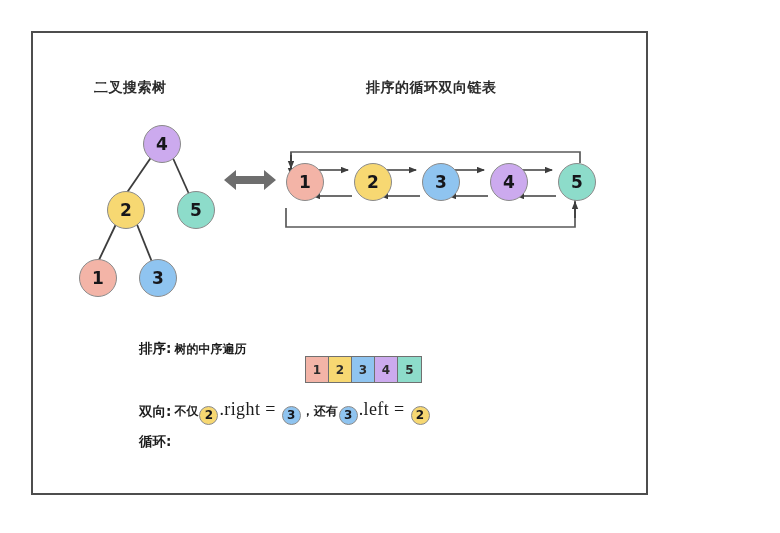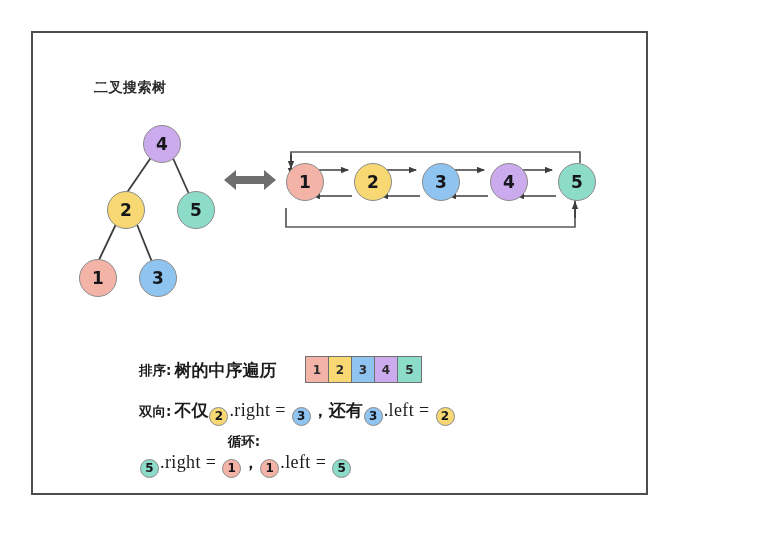--- a/index.html
+++ b/index.html
@@ -117,24 +117,24 @@
     font-weight: bold;
     font-size: 13.5px;
     margin-right: 3px;
   }
   .legend-row .code {
     font-family: Liberation Serif, serif;
     font-size: 18px;
     letter-spacing: 0.4px;
   }
   .legend-row .cn {
-    font-size: 17px;
-    font-weight: bold;
-  }
-  #legend-0 { top: 359px; text-align: center; }
+    font-size: 12px;
+    font-weight: bold;
+  }
+  #legend-0 { top: 340px; text-align: center; }
   #legend-1 { top: 399px; }
   #legend-2 { top: 433px; flex-direction: column; }
 
   
   .watermark {
     position: absolute;
     left: 497px;
     top: 474px;
     font-size: 20px;
     color: #c6c6c6;
@@ -197,20 +197,21 @@
 
     <g stroke="#3d3d3d" stroke-width="1.7" fill="none">
       <line x1="352" y1="196" x2="313" y2="196" marker-end="url(#arrowR)"></line>
       <line x1="420" y1="196" x2="381" y2="196" marker-end="url(#arrowR)"></line>
       <line x1="488" y1="196" x2="449" y2="196" marker-end="url(#arrowR)"></line>
       <line x1="556" y1="196" x2="517" y2="196" marker-end="url(#arrowR)"></line>
     </g>
   </svg>
 
   <div class="heading" id="tree-title">二叉搜索树</div>
+  <div class="heading" id="list-title">排序的循环双向链表</div>
 
   <div id="tree-nodes">
       <div class="node sz-tree" style="left: 143px; top: 125px; background: rgb(204, 170, 238);">4</div>
       <div class="node sz-tree" style="left: 107px; top: 191px; background: rgb(247, 216, 114);">2</div>
       <div class="node sz-tree" style="left: 177px; top: 191px; background: rgb(141, 220, 202);">5</div>
       <div class="node sz-tree" style="left: 79px; top: 259px; background: rgb(243, 180, 167);">1</div>
       <div class="node sz-tree" style="left: 139px; top: 259px; background: rgb(143, 196, 240);">3</div>
     </div>
 
   <div id="list-nodes">
@@ -234,17 +235,16 @@
       <div class="cell" style="background: rgb(141, 220, 202);">5</div>
     </div>
 
   <div class="legend-row" id="legend-1">
     <span class="lbl">双向:</span>
     <span class="expr"><span class="cn">不仅</span><span class="mini" style="background: rgb(247, 216, 114);">2</span><span class="code">.right = </span><span class="mini" style="background: rgb(143, 196, 240);">3</span><span class="cn">，还有</span><span class="mini" style="background: rgb(143, 196, 240);">3</span><span class="code">.left = </span><span class="mini" style="background: rgb(247, 216, 114);">2</span></span>
   </div>
 
   <div class="legend-row" id="legend-2">
     <span class="lbl">循环:</span>
-    <span class="expr"><span class="mini" style="background: rgb(141, 220, 202);">5</span><span class="code">.right = </span><span class="mini" style="background: rgb(243, 180, 167);">1</span><span class="cn">，</span><span class="mini" style="background: rgb(243, 180, 167);">1</span><span class="code">.left = </span><span class="mini" style="background: rgb(141, 220, 202);">5</span></span>
   </div>
 
 
 </div>
 
 </body></html>

